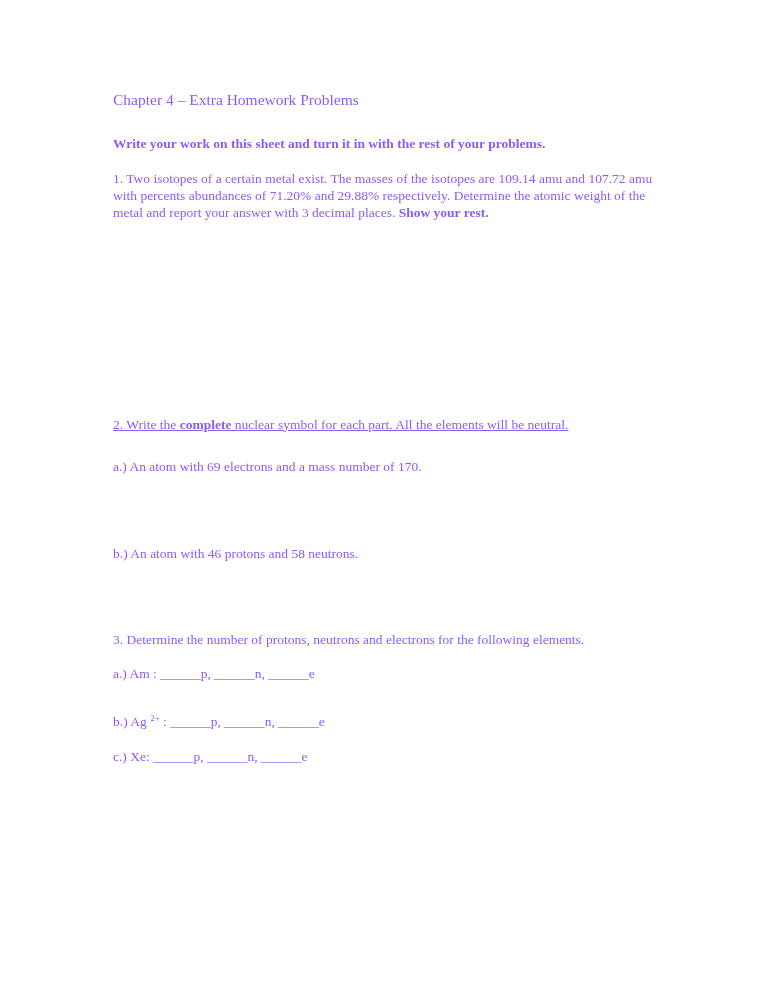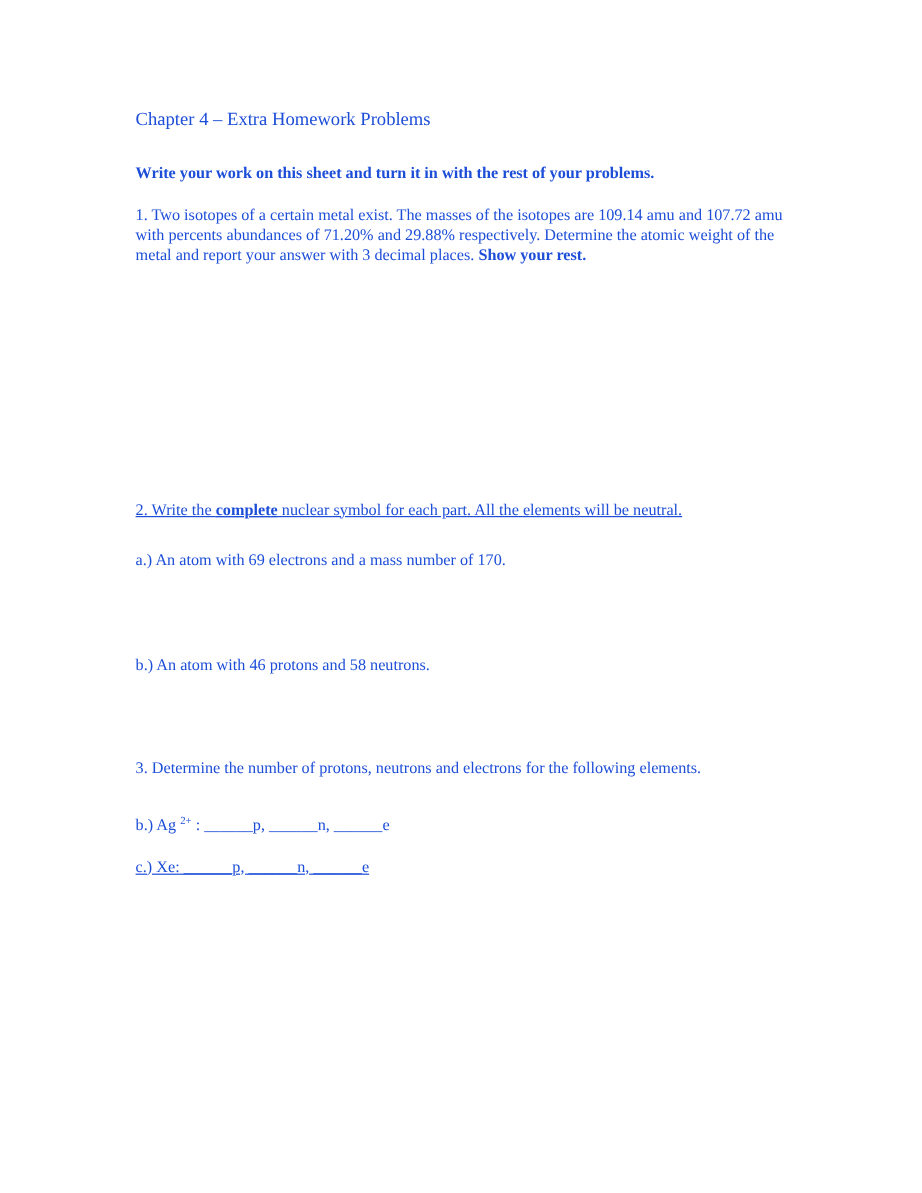--- a/index.html
+++ b/index.html
@@ -8,21 +8,21 @@
     background: #ffffff;
   }
   .doc-page {
     position: relative;
     width: 768px;
     height: 994px;
     background: #ffffff;
     overflow: hidden;
     font-family: "Liberation Serif", "DejaVu Serif", serif;
     font-size: 13.5px;
-    color: #1d4ed8;
+    color: #8b5cf6;
     box-sizing: border-box;
     padding: 90px 113px 0 113px;
   }
   .doc-content {
     width: 542px;
   }
   p {
     margin: 0;
     line-height: 1.26;
   }
@@ -58,21 +58,20 @@
     margin-top: 69px;
   }
   .q3a {
     margin-top: 17px;
   }
   .q3b {
     margin-top: 31px;
   }
   .q3c {
     margin-top: 18px;
-    text-decoration: underline;
   }
   .sup {
     font-size: 9px;
     vertical-align: super;
     line-height: 0;
   }
 </style>
 </head>
 <body>
 
@@ -86,19 +85,20 @@
     <p class="q1"><span>1.  Two isotopes of a certain metal exist.  The masses of the isotopes are 109.14 amu and 107.72 amu with percents abundances of 71.20% and 29.88% respectively.  Determine the atomic weight of the metal and report your answer with 3 decimal places. </span><span class="bold">Show your rest.</span></p>
 
     <p class="q2-intro"><span>2. Write the </span><span class="bold-underline">complete</span><span> nuclear symbol for each part. All the elements will be neutral.</span></p>
 
     <p class="q2a">a.) An atom with 69 electrons and a mass number of 170.</p>
 
     <p class="q2b">b.) An atom with 46 protons and 58 neutrons.</p>
 
     <p class="q3-intro">3. Determine the number of protons, neutrons and electrons for the following elements.</p>
 
+    <p class="q3a">a.) Am  : ______p, ______n, ______e</p>
 
     <p class="q3b"><span>b.) Ag </span><span class="sup">2+</span><span> : ______p, ______n, ______e</span></p>
 
     <p class="q3c">c.) Xe: ______p, ______n, ______e</p>
 
   </div>
 </div>
 
 </body></html>

